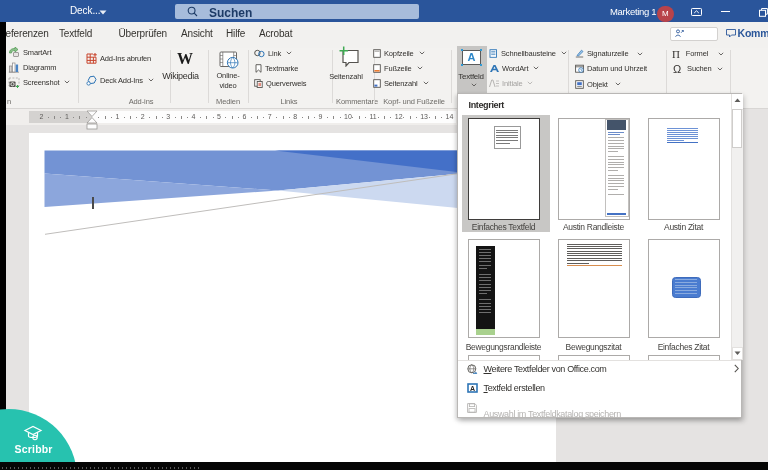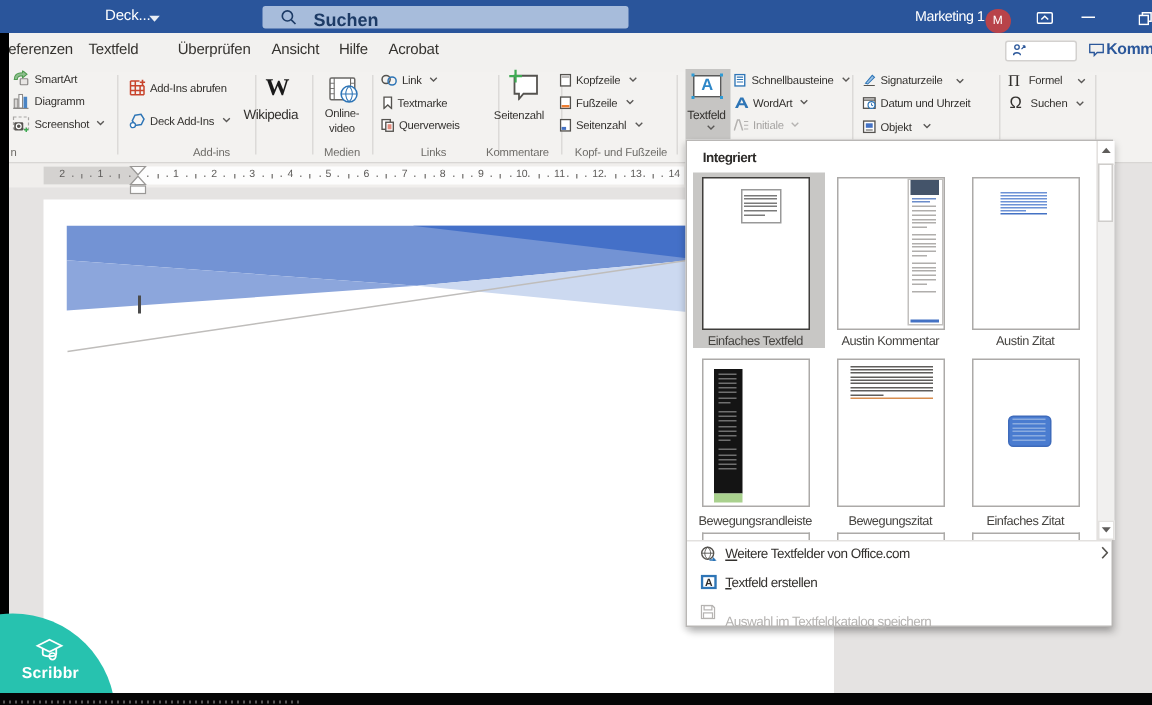--- a/index.html
+++ b/index.html
@@ -192,21 +192,21 @@
       </div>
       <div class="rlabel" style="left:249px;">Links</div>
       <div class="rdiv" style="left:332px;"></div>
       <div class="abs" style="left:338.5px;top:46px;">
         <svg width="20" height="21" viewBox="0 0 20 21">
           <path d="M4 4.5 L19 4.5 L19 16.5 L10 16.5 L7 20 L7 16.5 L4 16.5 Z" fill="#fff" stroke="#55534f" stroke-width="1.2"></path>
           <path d="M4.7 0.5 L4.7 9 M0.5 4.7 L9 4.7" stroke="#3faa53" stroke-width="1.5"></path>
         </svg>
       </div>
       <div class="abs" style="left:324px;top:72px;width:44px;text-align:center;font-size:7.5px;letter-spacing:-0.15px;color:#33312e;">Seitenzahl</div>
-      <div class="rlabel" style="left:305px;text-align:center;">Kommentare</div>
+      <div class="rlabel" style="left:317px;text-align:center;">Kommentare</div>
       <div class="rdiv" style="left:374px;"></div>
       <div class="abs rbtn" style="left:373px;top:46.5px;">
         <svg width="8" height="9" viewBox="0 0 8 9">
           <rect x="0.7" y="0.7" width="6.6" height="7.6" fill="#fff" stroke="#55534f" stroke-width="0.9"></rect>
           <rect x="1.4" y="1.4" width="5.2" height="1.6" fill="#bdbbb9"></rect>
         </svg>
         <span>Kopfzeile</span>
         <svg class="chev" width="6" height="4" viewBox="0 0 6 4">
           <path d="M0.8 0.8 L3 3 L5.2 0.8" fill="none" stroke="#5a5856" stroke-width="0.9"></path>
         </svg>
@@ -446,21 +446,21 @@
             <div style="height:0.9px;background:#6d92d6;margin-bottom:1.2px;width:100%;"></div>
             <div style="height:0.9px;background:#6d92d6;margin-bottom:1.2px;width:100%;"></div>
             <div style="height:0.9px;background:#6d92d6;margin-bottom:1.2px;width:100%;"></div>
             <div style="height:0.9px;background:#6d92d6;margin-bottom:1.2px;width:100%;"></div>
             <div style="height:0.9px;background:#6d92d6;margin-bottom:1.2px;width:100%;"></div>
             <div style="height:0.9px;background:#6d92d6;margin-bottom:1.2px;width:55%;"></div>
             <div style="height:1px;background:#4472c4;margin-top:0.5px;"></div>
           </div>
         </div>
         <div class="tlabel" style="left:-4px;top:127.5px;">Einfaches Textfeld</div>
-        <div class="tlabel" style="left:86px;top:127.5px;">Austin Kommentar</div>
+        <div class="tlabel" style="left:86px;top:127.5px;">Austin Randleiste</div>
         <div class="tlabel" style="left:176px;top:127.5px;">Austin Zitat</div>
         <div class="thumb" style="left:10px;top:145px;width:72px;height:99px;"></div>
         <div class="thumb" style="left:100px;top:145px;width:72px;height:99px;"></div>
         <div class="thumb" style="left:190px;top:145px;width:72px;height:99px;"></div>
         <div style="position:absolute;left:10px;top:145px;width:72px;height:99px;">
           <div style="position:absolute;left:8.8px;top:6.5px;width:19px;height:83px;background:#141414;">
             <div style="position:absolute;left:3px;top:3px;width:12px;height:0.9px;background:#6f6f6f;"></div>
             <div style="position:absolute;left:3px;top:6.2px;width:12px;height:0.9px;background:#6f6f6f;"></div>
             <div style="position:absolute;left:3px;top:9.4px;width:12px;height:0.9px;background:#6f6f6f;"></div>
             <div style="position:absolute;left:3px;top:12.600000000000001px;width:12px;height:0.9px;background:#6f6f6f;"></div>

